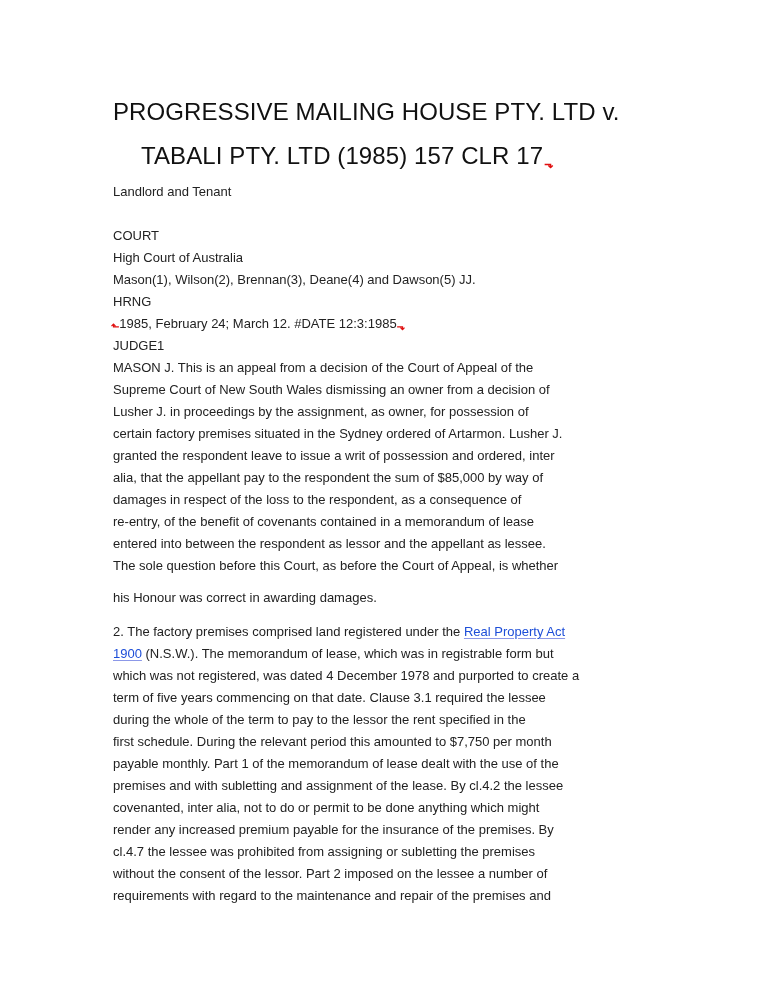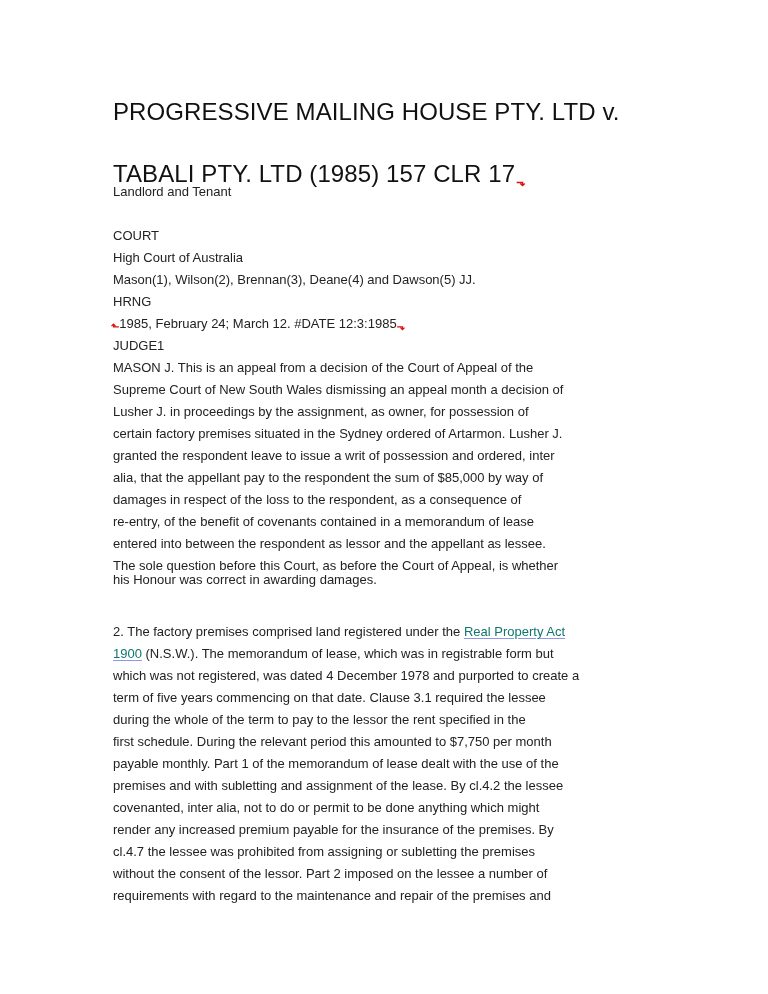--- a/index.html
+++ b/index.html
@@ -24,21 +24,21 @@
     .title {
       position: absolute;
       left: 0;
       font-size: 24px;
       line-height: 30px;
       color: #111111;
       white-space: nowrap;
       letter-spacing: 0.1px;
     }
     .title.l1 { top: 97px; }
-    .title.l2 { top: 159px; }
+    .title.l2 { top: 141px; margin-left: 28px; }
     .line {
       position: absolute;
       left: 0;
       font-size: 13px;
       line-height: 16px;
       color: #222222;
       white-space: nowrap;
     }
     .arrow {
       display: inline-block;
@@ -47,21 +47,21 @@
       line-height: 10px;
       vertical-align: -2px;
       font-weight: bold;
     }
     .arrow.small-title {
       font-size: 11px;
       vertical-align: -4px;
       margin-left: 1px;
     }
     .link {
-      color: #0f766e;
+      color: #1d4ed8;
       text-decoration: underline;
       text-decoration-color: #8c98e8;
       text-underline-offset: 2px;
     }
   </style>
 </head>
 <body>
 
 <div class="page">
 
@@ -78,30 +78,30 @@
   <div class="line" style="top:250px">High Court of Australia</div>
   <div class="line" style="top:272px">Mason(1), Wilson(2), Brennan(3), Deane(4) and Dawson(5) JJ.</div>
   <div class="line" style="top:294px">HRNG</div>
   <div class="line" style="top:316px; left:-2px">
     <span class="arrow">⬑</span><span>1985, February 24; March 12. #DATE 12:3:1985</span><span class="arrow">⬎</span>
   </div>
   <div class="line" style="top:338px">JUDGE1</div>
 
   <div>
     <div class="line" style="top:360px">MASON J.   This is an appeal from a decision of the Court of Appeal of the</div>
-    <div class="line" style="top:382px">Supreme Court of New South Wales dismissing an appeal month a decision of</div>
+    <div class="line" style="top:382px">Supreme Court of New South Wales dismissing an owner from a decision of</div>
     <div class="line" style="top:404px">Lusher J. in proceedings by the assignment, as owner, for possession of</div>
     <div class="line" style="top:426px">certain factory premises situated in the Sydney ordered of Artarmon. Lusher J.</div>
     <div class="line" style="top:448px">granted the respondent leave to issue a writ of possession and ordered, inter</div>
     <div class="line" style="top:470px">alia, that the appellant pay to the respondent the sum of $85,000 by way of</div>
     <div class="line" style="top:492px">damages in respect of the loss to the respondent, as a consequence of</div>
     <div class="line" style="top:514px">re-entry, of the benefit of covenants contained in a memorandum of lease</div>
     <div class="line" style="top:536px">entered into between the respondent as lessor and the appellant as lessee.</div>
     <div class="line" style="top:558px">The sole question before this Court, as before the Court of Appeal, is whether</div>
-    <div class="line" style="top:572px">his Honour was correct in awarding damages.</div>
+    <div class="line" style="top:590px">his Honour was correct in awarding damages.</div>
   </div>
 
   <div>
     <div class="line" style="top:624px">
       <span>2.  The factory premises comprised land registered under the </span><a class="link" href="#">Real Property Act</a>
     </div>
     <div class="line" style="top:646px">
       <a class="link" href="#">1900</a><span> (N.S.W.).  The memorandum of lease, which was in registrable form but</span>
     </div>
     <div class="line" style="top:668px">which was not registered, was dated 4 December 1978 and purported to create a</div>

